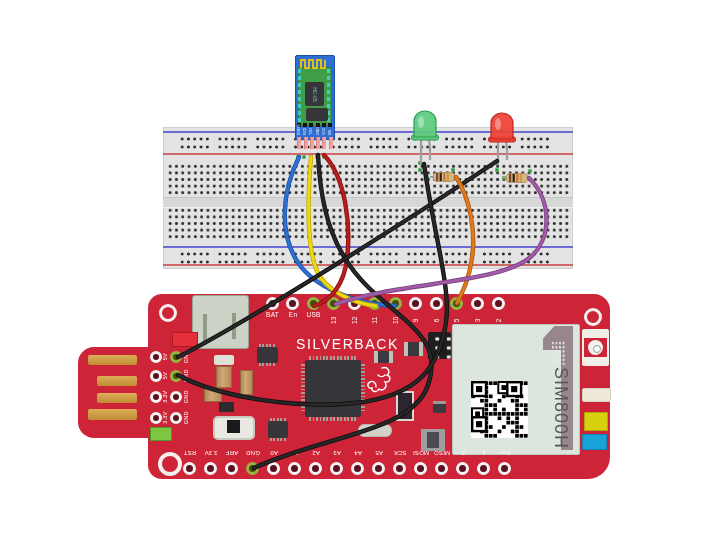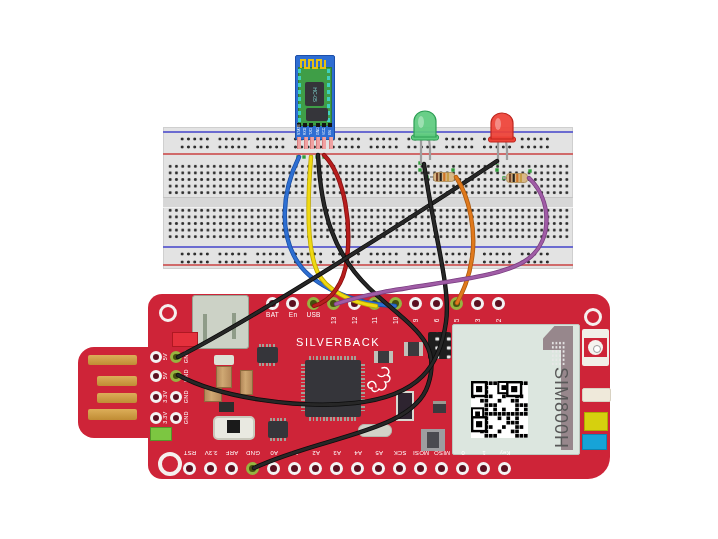--- a/index.html
+++ b/index.html
@@ -29,21 +29,21 @@
   .mount{position:absolute;border-radius:50%;border:3.5px solid #f5f0ee;background:transparent;}
   .hole{position:absolute;width:7px;height:7px;border:3.5px solid #f3f3f3;border-radius:50%;
         background:#5c1020;box-sizing:content-box;}
   .hole.conn{border-color:#97b440;background:#45500f;}
   .hole.small{width:6px;height:6px;border-width:3px;}
   .plabel{position:absolute;font-size:6.5px;line-height:1;color:#fff;letter-spacing:.2px;}
   .tan{background:linear-gradient(90deg,#b4895a,#cfa873 40%,#b4895a);border:1px solid #8f6a3d;}
   .smdic{background:#35353a;border-radius:2px;}
   .pinstrip{position:absolute;background-image:repeating-linear-gradient(90deg,#a39f96 0 1.7px,rgba(0,0,0,0) 1.7px 3.5px);}
   .pinstripv{position:absolute;background-image:repeating-linear-gradient(180deg,#a39f96 0 1.7px,rgba(0,0,0,0) 1.7px 3.5px);}
-  #silverback{font-size:11px;color:#fff;letter-spacing:1.6px;}
+  #silverback{font-size:14px;color:#fff;letter-spacing:1.6px;}
   #simmodule{left:452px;top:324px;width:126px;height:129px;background:#dce6df;border:1px solid #bcc8c0;border-radius:2px;}
   .shield{background:#97878c;}
   #simlabel{left:516px;top:396px;width:90px;height:24px;transform:rotate(90deg);
             font-size:18px;color:#585858;letter-spacing:1px;text-align:center;line-height:24px;}
   
   #bt{left:295px;top:55px;width:38px;height:83px;background:#2f6ed3;border:1px solid #1d4fa8;border-radius:2px;}
   #btpcb{left:298px;top:67px;width:32px;height:57px;background:#3f9e47;border:1px solid #2f7d36;}
   .btpads{position:absolute;width:3px;background-image:repeating-linear-gradient(180deg,#3fd0be 0 4px,rgba(0,0,0,0) 4px 7px);}
   .btleg{position:absolute;width:3px;height:12px;background:#f0a1a1;border-left:1px solid #d87f7f;}
   .btpinlabel{position:absolute;font-size:3.5px;color:#fff;transform:rotate(-90deg);width:10px;text-align:left;}

